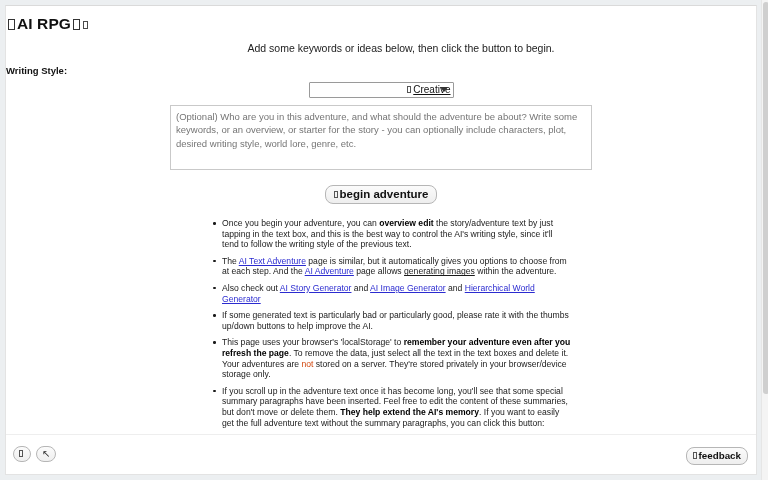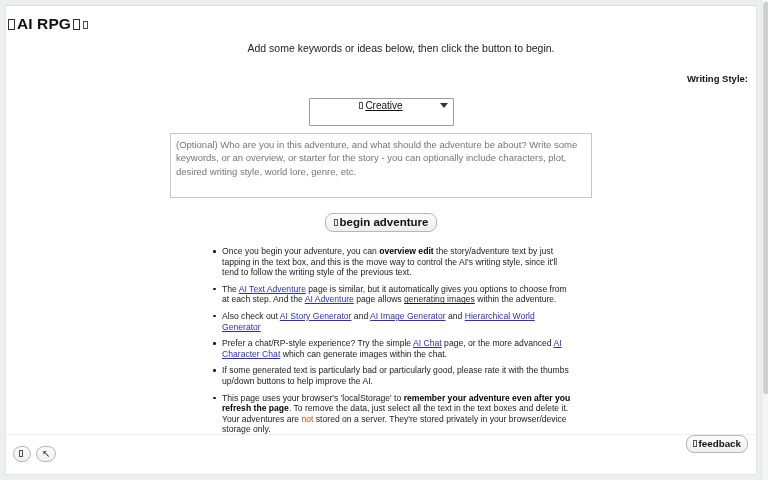--- a/index.html
+++ b/index.html
@@ -67,41 +67,41 @@
   #subtitle {
     text-align: center;
     font-size: 10.5px;
     color: #222;
     margin: 0;
     padding-top: 9px;
     padding-left: 40px;
   }
   
   #style-label {
-    text-align: right;
+    text-align: left;
     font-size: 9.5px;
     font-weight: bold;
     color: #111;
-    margin: 8px;
+    margin: 0;
     padding-top: 11px;
   }
   #style-row { text-align: center; padding-top: 3px; }
   #style-select {
     width: 145px;
-    height: 28px;
+    height: 16px;
     font-size: 10px;
     font-family: "Liberation Sans", sans-serif;
     color: #111;
     background: #ffffff;
     border: 1px solid #9a9a9a;
     border-radius: 1px;
     padding: 0 2px;
     line-height: 14px;
     position: relative;
-    text-align: center;
+    text-align: right;
     display: inline-block;
     text-decoration: underline;
   }
   #style-select .caret {
     position: absolute;
     right: 5px; top: 4px;
     width: 0; height: 0;
     border-left: 4px solid transparent;
     border-right: 4px solid transparent;
     border-top: 5px solid #333;
@@ -194,21 +194,21 @@
     font-size: 9px;
     padding: 2px 5px;
     margin-right: 5px;
     min-width: 17px;
     text-align: center;
     background: linear-gradient(#fbfbfb, #efefef);
   }
   .cursor-glyph { font-size: 10px; line-height: 10px; color: #222; }
   #feedback-btn {
     position: absolute;
-    right: 8px; top: 0;
+    right: 8px; top: 12px;
     font-size: 9.8px;
     font-weight: bold;
     padding: 2px 6px 3px 6px;
   }
 </style>
 </head>
 <body>
 
 <div id="page">
   <div id="card">
@@ -225,28 +225,27 @@
 
     <div id="ta-wrap">
       <textarea id="prompt-textarea" placeholder="(Optional) Who are you in this adventure, and what should the adventure be about? Write some keywords, or an overview, or starter for the story - you can optionally include characters, plot, desired writing style, world lore, genre, etc." style=""></textarea>
     </div>
 
     <div id="begin-wrap">
       <span class="btn" id="begin-btn"><span class="tofu-xs"></span><span>begin adventure</span></span>
     </div>
 
     <ul id="notes">
-      <li><span>Once you begin your adventure, you can </span><b>overview edit</b><span> the story/adventure text by just tapping in the text box, and this is the move way to control the AI's writing style, since it'll tend to follow the writing style of the previous text.</span></li>
+      <li><span>Once you begin your adventure, you can </span><b>overview edit</b><span> the story/adventure text by just tapping in the text box, and this is the best way to control the AI's writing style, since it'll tend to follow the writing style of the previous text.</span></li>
 
 
       <li><span>The </span><a href="#">AI Text Adventure</a><span> page is similar, but it automatically gives you options to choose from at each step. And the </span><a href="#">AI Adventure</a><span> page allows </span><span class="u">generating images</span><span> within the adventure.</span></li>
 
       <li><span>Also check out </span><a href="#">AI Story Generator</a><span> and </span><a href="#">AI Image Generator</a><span> and </span><a href="#">Hierarchical World Generator</a></li>
 
-      <li><span>Prefer a chat/RP-style experience? Try the simple </span><a href="#">AI Chat</a><span> page, or the more advanced </span><a href="#">AI Character Chat</a><span> which can generate images within the chat.</span></li>
 
       <li><span>If some generated text is particularly bad or particularly good, please rate it with the thumbs up/down buttons to help improve the AI.</span></li>
 
       <li><span>This page uses your browser's 'localStorage' to </span><b>remember your adventure even after you refresh the page</b><span>. To remove the data, just select all the text in the text boxes and delete it. Your adventures are </span><span class="red">not</span><span> stored on a server. They're stored privately in your browser/device storage only.</span></li>
 
       <li><span>If you scroll up in the adventure text once it has become long, you'll see that some special summary paragraphs have been inserted. Feel free to edit the content of these summaries, but don't move or delete them. </span><b>They help extend the AI's memory</b><span>. If you want to easily get the full adventure text without the summary paragraphs, you can click this button:</span></li>
 
     </ul>
 
     <div id="footer">

